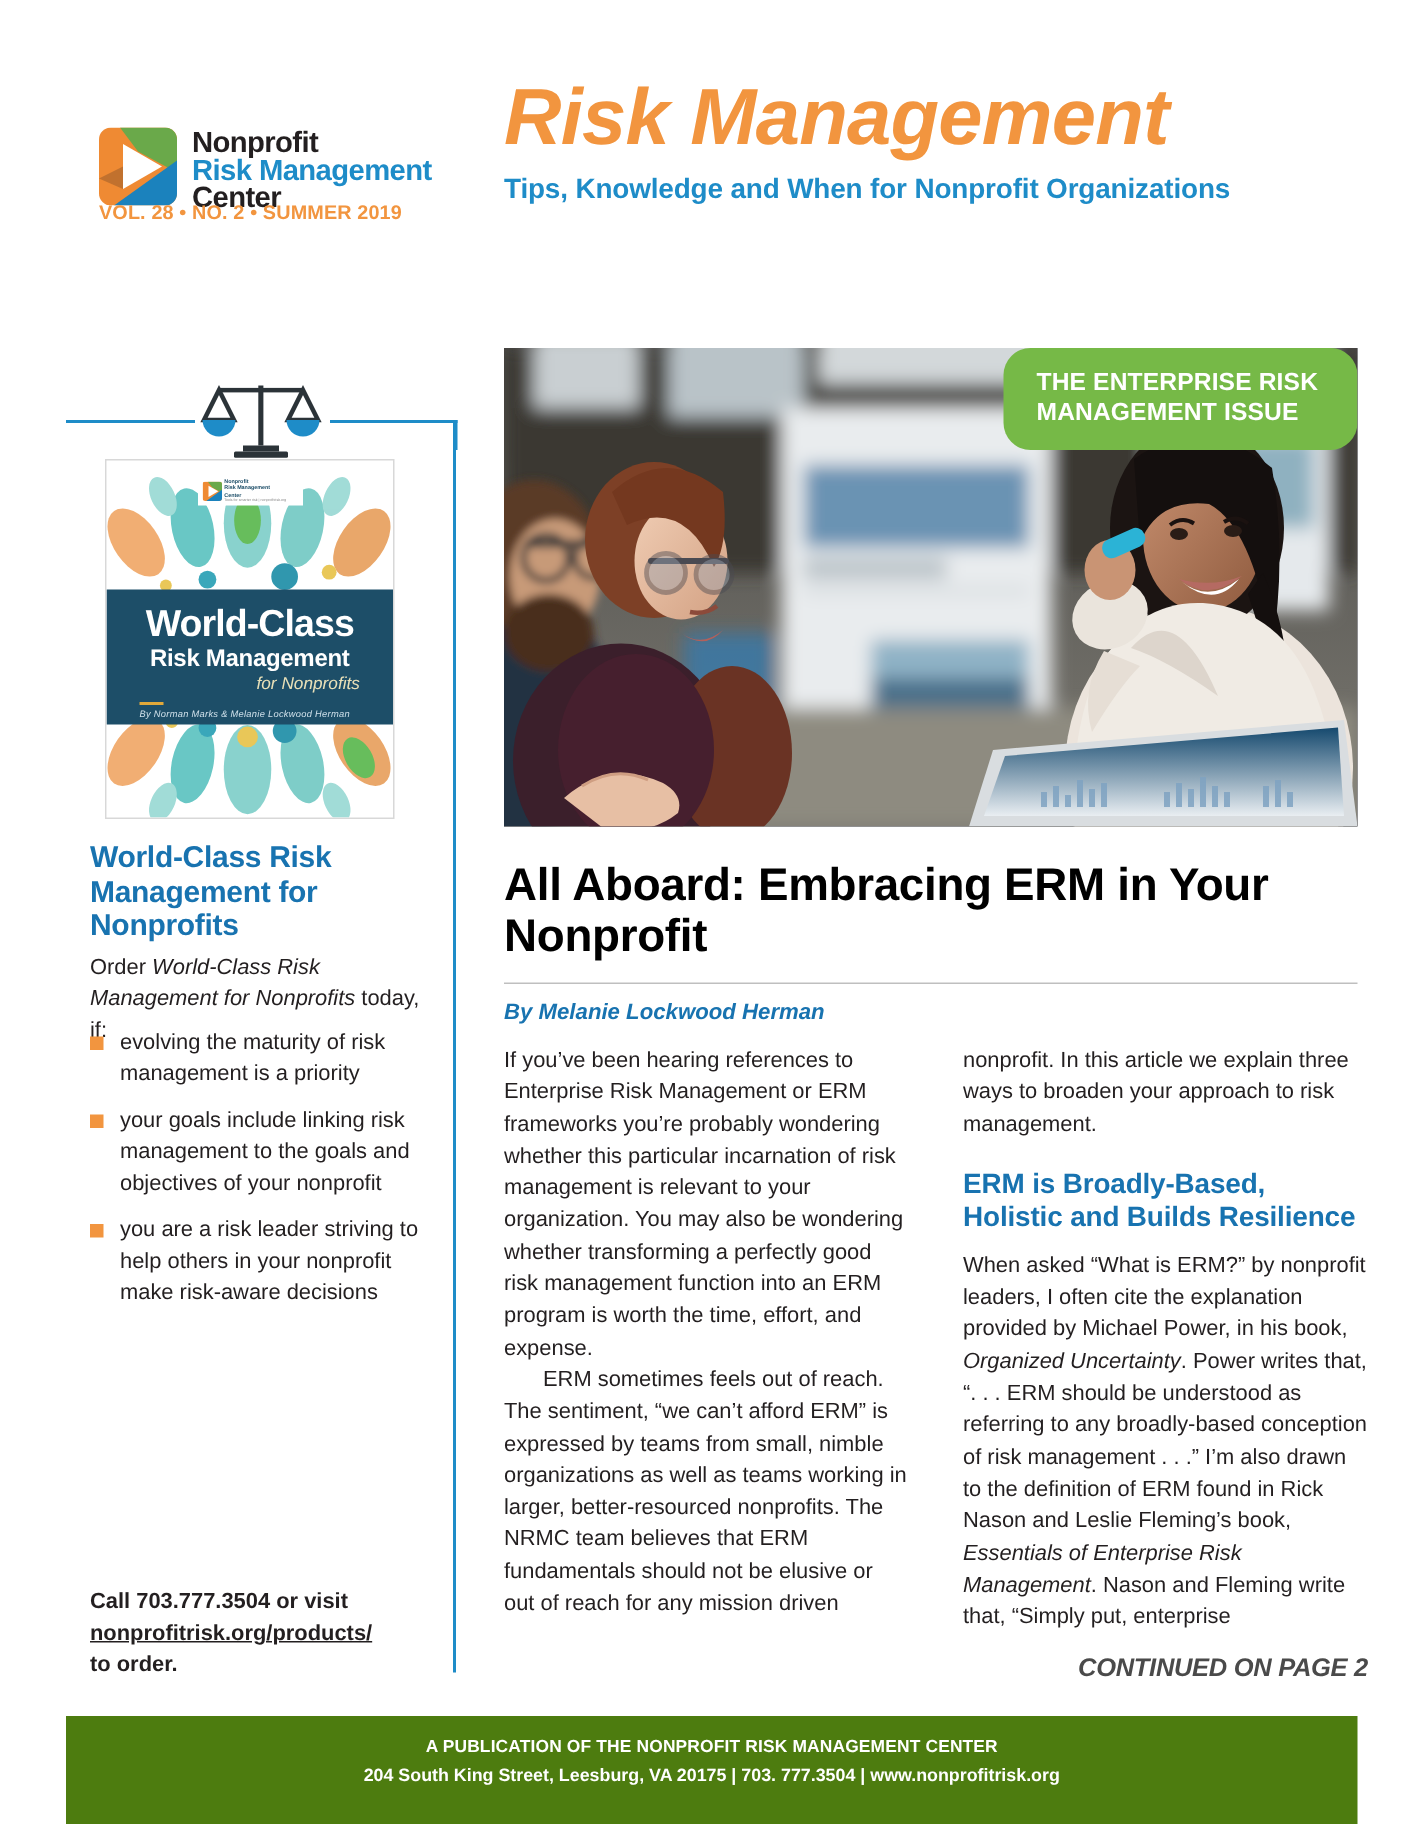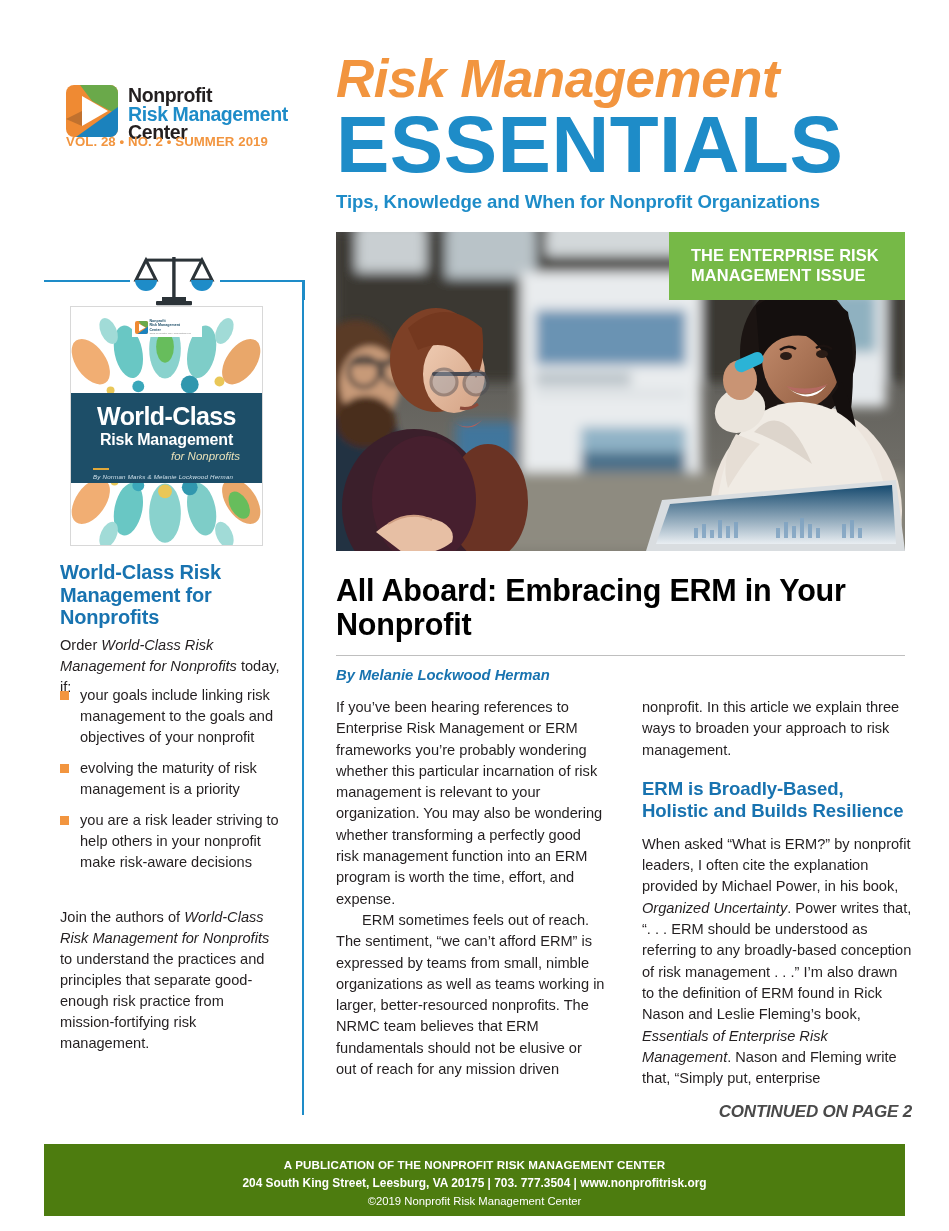--- a/index.html
+++ b/index.html
@@ -104,21 +104,21 @@
   .sb-cta .u { text-decoration:underline; }
 
   
   .main { position:absolute; left:336px; top:232px; width:576px; }
 
   .hero { position:relative; width:569px; height:319px; overflow:hidden; background:#2b2b33; }
   .hero-photo { position:absolute; inset:0; }
   .badge {
     position:absolute; right:0; top:0; width:236px; height:68px;
     background:#76b947; color:#fff; font-size:16.4px; font-weight:700;
-    line-height:20px; padding:13px 0 0 22px; letter-spacing:0.1px;
+    line-height:20px; padding:13px 0 0 22px; letter-spacing:0.1px;border-radius:18px;
   }
 
   .art-title {
     margin-top:22px; width:569px;
     color:#000000; font-size:30.5px; font-weight:700; line-height:34px; letter-spacing:-0.2px;
   }
   .art-rule { margin-top:14px; width:569px; height:1px; background:#bfbfbf; }
   .art-by {
     margin-top:11px; color:#1873b0; font-size:14.8px; font-weight:700; font-style:italic;
   }
@@ -177,21 +177,20 @@
           <div class="logo-l2">Risk Management</div>
           <div class="logo-l3">Center</div>
         </div>
       </div>
     </div>
 
     <div class="volline">VOL. 28 • NO. 2 • SUMMER 2019</div>
 
     <div class="mast-title">
       <div class="mast-risk">Risk Management</div>
-      <div class="mast-essentials">ESSENTIALS</div>
       <div class="mast-tag">Tips, Knowledge and When for Nonprofit Organizations</div>
     </div>
   </div>
 
   <div class="sidebar">
 
     <div class="scale-divider">
       <div class="sd-line l"></div>
       <div class="sd-line r"></div>
       <div class="sd-vert"></div>
@@ -272,36 +271,38 @@
 
     <div class="sb-head">World-Class Risk Management for Nonprofits</div>
 
     <div class="sb-intro">
       <span>Order </span><i>World-Class Risk Management for Nonprofits</i><span> today, if:</span>
     </div>
 
     <div class="sb-list">
       <div class="sb-li">
         <span class="sb-bullet"></span>
-        <span class="sb-litext">your goals include linking risk management to the goals and objectives of your nonprofit</span>
+        <span class="sb-litext">evolving the maturity of risk management is a priority</span>
       </div>
       <div class="sb-li">
         <span class="sb-bullet"></span>
-        <span class="sb-litext">evolving the maturity of risk management is a priority</span>
+        <span class="sb-litext">your goals include linking risk management to the goals and objectives of your nonprofit</span>
       </div>
       <div class="sb-li">
         <span class="sb-bullet"></span>
         <span class="sb-litext">you are a risk leader striving to help others in your nonprofit make risk-aware decisions</span>
       </div>
     </div>
 
-    <div class="sb-join">
-      <span>Join the authors of </span><i>World-Class Risk Management for Nonprofits</i><span> to understand the practices and principles that separate good-enough risk practice from mission-fortifying risk management.</span>
-    </div>
-
+
+    <div class="sb-cta">
+      <div>Call 703.777.3504 or visit</div>
+      <div class="u">nonprofitrisk.org/products/</div>
+      <div>to order.</div>
+    </div>
   </div>
 
   <div class="main">
 
     <div class="hero">
       <svg class="hero-photo" viewBox="0 0 569 319" preserveAspectRatio="xMidYMid slice">
         <defs>
           <linearGradient id="wall" x1="0" y1="0" x2="0" y2="1">
             <stop offset="0" stop-color="#4b4a48"></stop>
               <stop offset="1" stop-color="#7c7a72"></stop>
@@ -436,16 +437,15 @@
         <div class="sub-head">ERM is Broadly-Based, Holistic and Builds Resilience</div>
         <p><span>When asked “What is ERM?” by nonprofit leaders, I often cite the explanation provided by Michael Power, in his book, </span><i>Organized Uncertainty</i><span>. Power writes that, “. . . ERM should be understood as referring to any broadly-based conception of risk management . . .” I’m also drawn to the definition of ERM found in Rick Nason and Leslie Fleming’s book, </span><i>Essentials of Enterprise Risk Management</i><span>. Nason and Fleming write that, “Simply put, enterprise</span></p>
         <div class="cont">CONTINUED ON PAGE 2</div>
       </div>
     </div>
   </div>
 
   <div class="footer">
     <div class="f1">A PUBLICATION OF THE NONPROFIT RISK MANAGEMENT CENTER</div>
     <div class="f2">204 South King Street, Leesburg, VA 20175  |  703. 777.3504  |  www.nonprofitrisk.org</div>
-    <div class="f3">©2019 Nonprofit Risk Management Center</div>
   </div>
 
 </div>
 
 </body></html>

